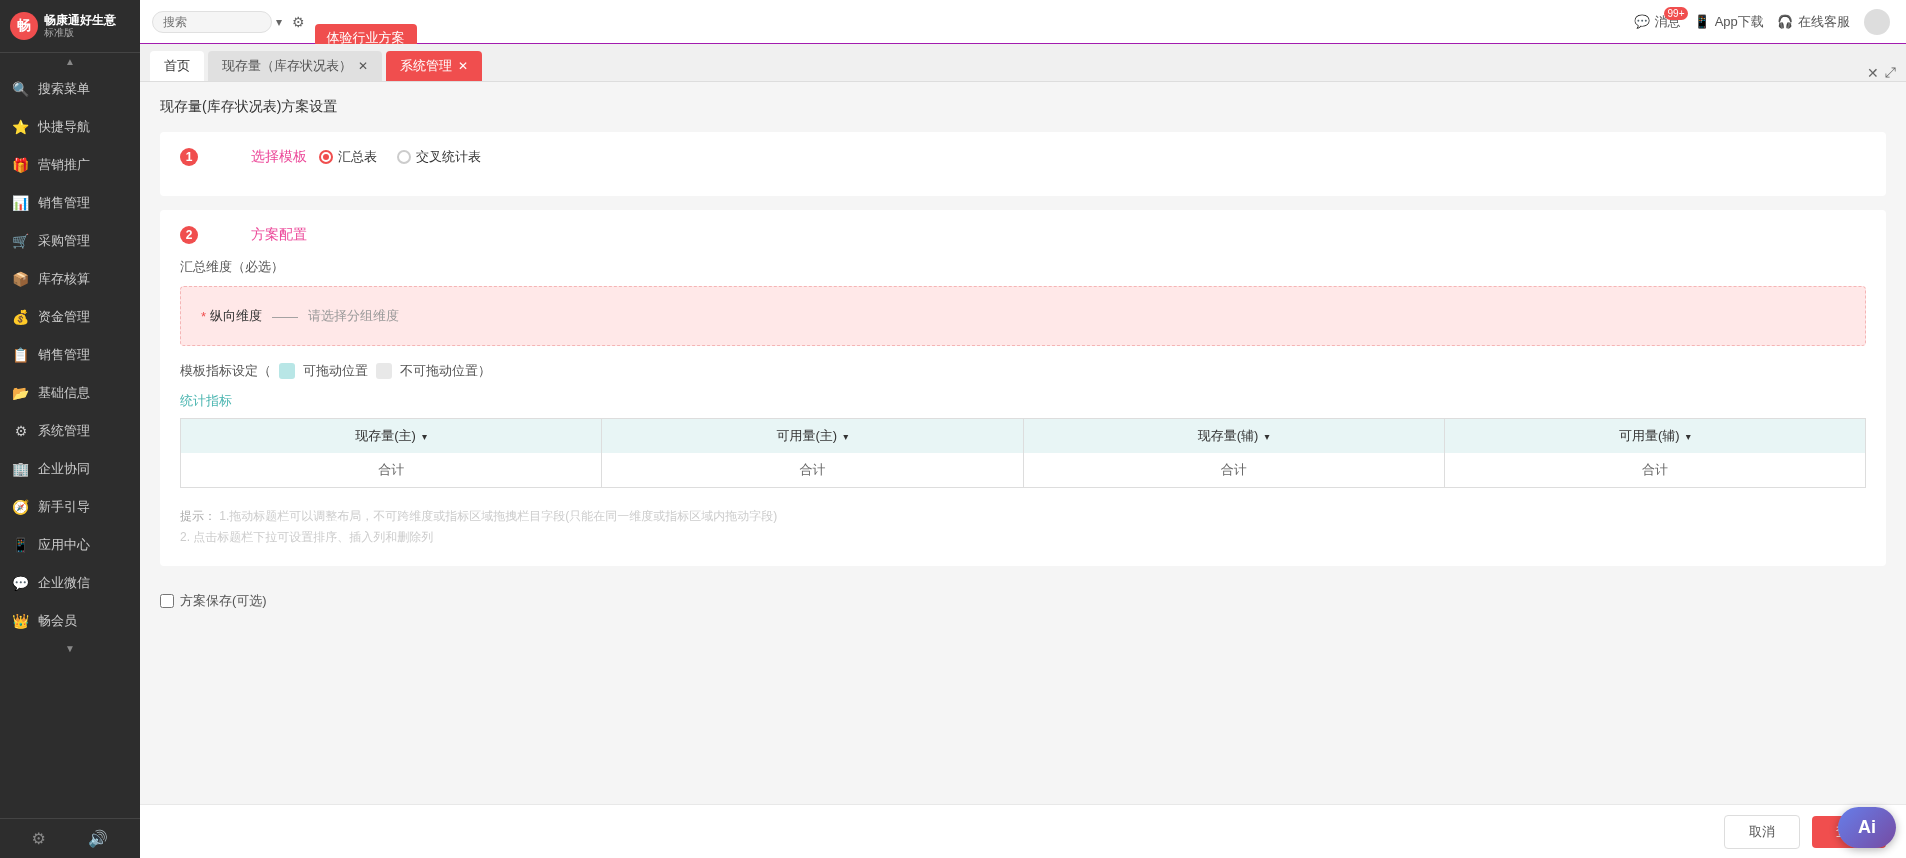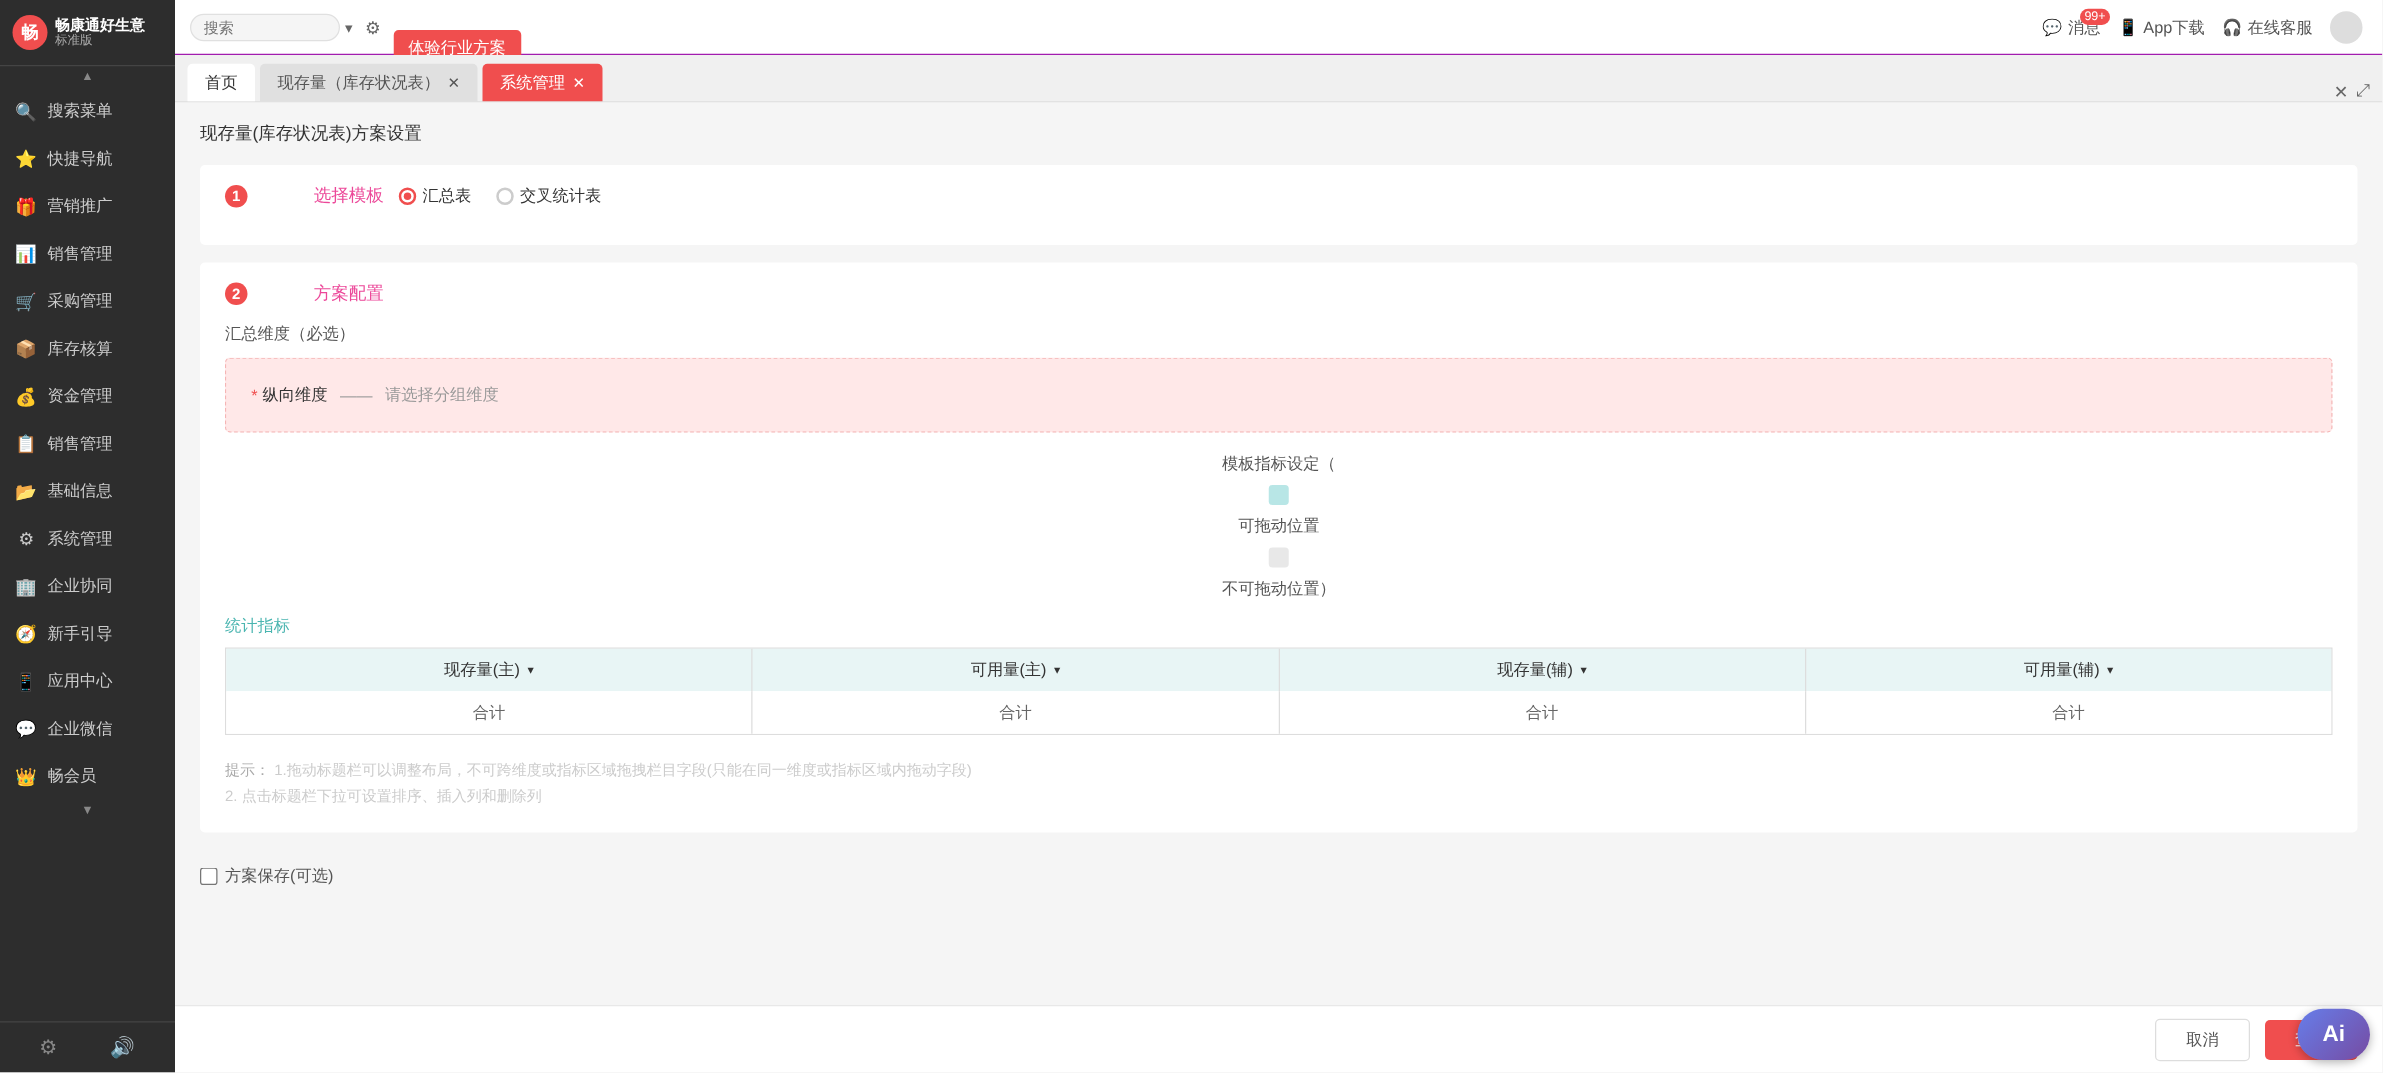--- a/index.html
+++ b/index.html
@@ -180,21 +180,21 @@
       padding: 20px;
       margin-bottom: 16px;
       display: flex; align-items: center;
     }
     .dimension-required { color: #f04e4e; font-size: 13px; margin-right: 4px; }
     .dimension-label { color: #333; font-size: 13px; }
     .dimension-dash { color: #999; margin: 0 10px; }
     .dimension-placeholder { color: #999; font-size: 13px; }
 
     
-    .indicator-settings { display: flex; align-items: center; gap: 8px; margin-bottom: 12px; font-size: 13px; color: #555; flex-direction: column; }
+    .indicator-settings { display: flex; align-items: center; gap: 8px; margin-bottom: 12px; font-size: 13px; color: #555; }
     .draggable-indicator {
       display: inline-block; width: 16px; height: 16px; background: #b8e6e6; border-radius: 3px; vertical-align: middle;
     }
     .non-draggable-indicator {
       display: inline-block; width: 16px; height: 16px; background: #e8e8e8; border-radius: 3px; vertical-align: middle;
     }
     .indicator-desc { font-size: 13px; color: #555; }
 
     
     .stats-label { color: #4ab5b0; font-size: 13px; margin-bottom: 8px; }

